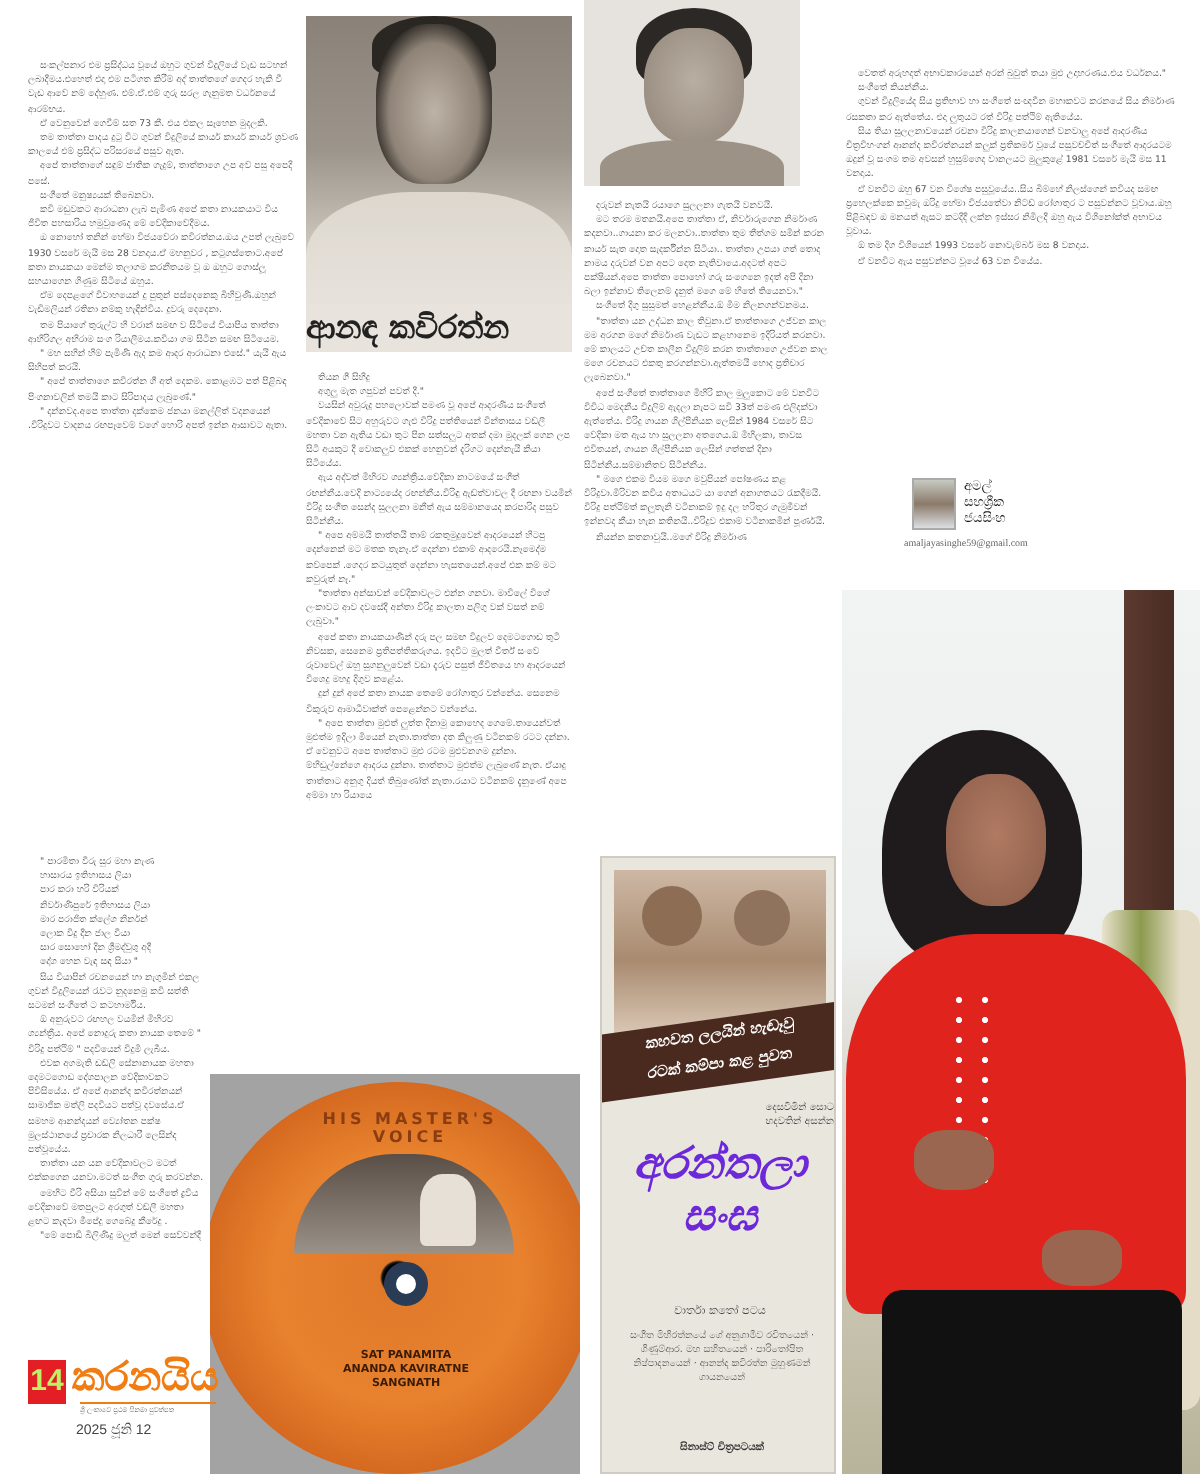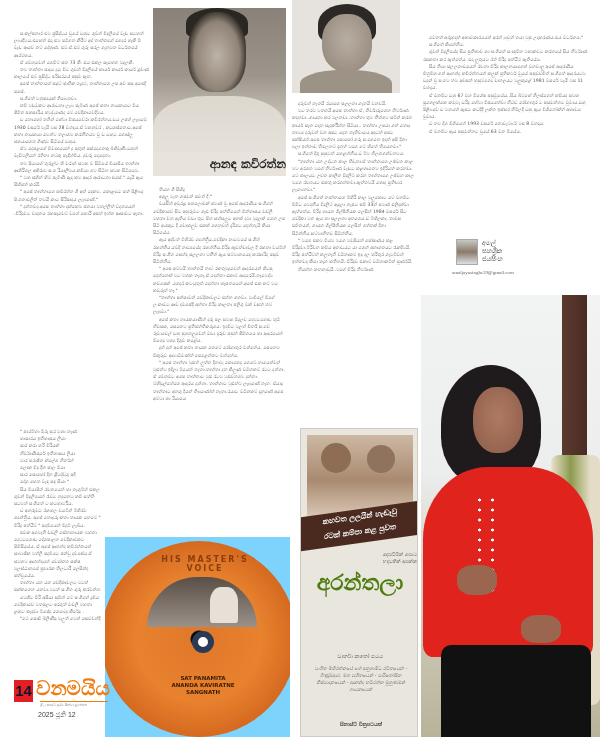--- a/index.html
+++ b/index.html
@@ -6,64 +6,64 @@
   html, body { width: 600px; height: 737px; background: #ffffff; overflow: hidden; }
   body { position: relative; font-family: "DejaVu Sans", sans-serif; color: #333; }
   .col { position: absolute; font-size: 4.6px; line-height: 7.2px; color: #555; text-align: left; overflow: hidden; }
   .col p { text-indent: 6px; margin-bottom: 0; }
   .photo { position: absolute; overflow: hidden; }
   
   #p1 { left: 153px; top: 8px; width: 133px; height: 168px; background: linear-gradient(180deg,#8a8278 0%,#9c958b 40%,#cfc9bf 70%,#e2ddd5 100%); }
   #p1 .head { position:absolute; left:35px; top:4px; width:58px; height:80px; border-radius:45% 45% 40% 40%; background: radial-gradient(ellipse at 50% 55%, #bdb3a6 0%, #8e8376 55%, #2e2a26 75%); }
   #p1 .hair { position:absolute; left:33px; top:0px; width:62px; height:30px; border-radius:50% 50% 20% 20%; background:#2a2622; }
   #p1 .shirt { position:absolute; left:0; top:88px; width:133px; height:80px; background: linear-gradient(180deg,#ddd7ce,#eae6e0); border-radius: 40% 40% 0 0; }
-  #p1 .caption { position:absolute; left:0; bottom:0; width:100%; height:24px; background:#e8e4dd; text-align:right; font-family:"DejaVu Serif", serif; font-weight:bold; font-size:12px; line-height:24px; color:#222;padding-left:44px; }
+  #p1 .caption { position:absolute; left:0; bottom:0; width:100%; height:24px; background:#e8e4dd; text-align:left; font-family:"DejaVu Serif", serif; font-weight:bold; font-size:16px; line-height:24px; color:#222; }
   
   #p2 { left: 292px; top: 0px; width: 108px; height: 93px; background: #e6e3df; }
   #p2 .hair { position:absolute; left:26px; top:4px; width:58px; height:40px; border-radius:50% 50% 30% 30%; background:#2c2825; }
   #p2 .face { position:absolute; left:30px; top:14px; width:50px; height:58px; border-radius:45%; background: radial-gradient(ellipse at 50% 45%, #b9aea2, #8f8477); }
   #p2 .body { position:absolute; left:8px; top:70px; width:92px; height:30px; border-radius:45% 45% 0 0; background:#9c9286; }
   
   #author { position:absolute; left:456px; top:239px; width:140px; height:45px; }
   #author .thumb { position:absolute; left:0; top:0; width:22px; height:26px; background: linear-gradient(180deg,#c6c9c2,#8b7a6a 50%,#dcdfe2); border:1px solid #aaa; }
   #author .name { position:absolute; left:26px; top:0; font-weight:normal; font-size:6.6px; line-height:8px; color:#111; font-family:"DejaVu Serif", serif; }
   #author .email { position:absolute; left:-4px; top:31px; font-size:5px; color:#666; font-family:"Liberation Serif", serif; }
   
-  #record { left: 105px; top: 537px; width: 185px; height: 200px; background:#7dd3fc; }
+  #record { left: 105px; top: 537px; width: 185px; height: 200px; background:#a3a3a3; }
   #record .disc { position:absolute; left:-4px; top:4px; width:196px; height:196px; border-radius:50%; background: radial-gradient(circle, #000 0 7px, #1d1b19 8px, #e0792a 9px, #e8822e 45%, #d56a20 70%, #b6561a 80%, #2a2421 82%, #1a1715 100%); }
   #record .label-win { position:absolute; left:42px; top:40px; width:110px; height:50px; border-radius:55px 55px 0 0; background: linear-gradient(180deg,#5a4f47,#9a9189); }
   #record .dog { position:absolute; left:105px; top:50px; width:28px; height:36px; border-radius:40% 40% 10% 10%; background:#e6e0d6; }
   #record .hole { position:absolute; left:87px; top:94px; width:22px; height:22px; border-radius:50%; background:#fff; border:6px solid #2a3b55; }
   #record .txt { position:absolute; left:48px; top:138px; width:100px; text-align:center; font-size:5.5px; color:#3a1c06; font-weight:bold; line-height:7px; }
   #record .brand { position:absolute; left:40px; top:18px; width:120px; text-align:center; font-size:8px; color:#8a3d10; letter-spacing:2px; font-weight:bold; }
   
   #poster { left: 300px; top: 428px; width: 118px; height: 309px; background:#e9e6de; border:1px solid #cfcbc2; }
   #poster .ph { position:absolute; left:6px; top:6px; width:106px; height:82px; background: linear-gradient(180deg,#cdb8a4,#a98a70 55%,#d9c7b4); }
   #poster .ph .k1 { position:absolute; left:14px; top:8px; width:30px; height:30px; border-radius:50%; background:#8d6e55; }
   #poster .ph .k2 { position:absolute; left:60px; top:10px; width:28px; height:28px; border-radius:50%; background:#8f735c; }
   #poster .banner { position:absolute; left:0px; top:80px; width:118px; height:34px; background:#4a2a1f; transform: skewY(-8deg); color:#fff; font-size:7.6px; line-height:15px; font-weight:bold; text-align:center; }
   #poster .sub { position:absolute; left:40px; top:122px; width:76px; text-align:right; font-size:5px; color:#444; line-height:6.5px; }
-  #poster .title { position:absolute; left:4px; top:140px; width:110px; text-align:center; font-family:"DejaVu Serif", serif; font-weight:bold; font-size:22px; line-height:26px; color:#4d7c0f; }
+  #poster .title { position:absolute; left:4px; top:140px; width:110px; text-align:center; font-family:"DejaVu Serif", serif; font-weight:bold; font-size:22px; line-height:26px; color:#6d28d9;font-style:italic; }
   #poster .genre { position:absolute; left:4px; top:224px; width:110px; text-align:center; font-size:5.6px; color:#444; }
   #poster .credits { position:absolute; left:8px; top:236px; width:104px; text-align:center; font-size:4.8px; line-height:7px; color:#555; }
   #poster .prod { position:absolute; left:8px; top:292px; width:104px; text-align:center; font-size:5.2px; font-weight:bold; color:#333; }
   
   #woman { left: 421px; top: 295px; width: 179px; height: 442px; background: linear-gradient(180deg,#f2f3f3 0%,#eceeee 40%,#d8d3c6 60%,#b8b49a 100%); }
   #woman .pole { position:absolute; left:141px; top:0; width:25px; height:170px; background: linear-gradient(90deg,#5b3a2f,#4a2c24); }
   #woman .cushion { position:absolute; left:130px; top:160px; width:49px; height:250px; background: linear-gradient(90deg,#e9e2cd,#8c9a4e 40%,#e4dcc6 80%); border-radius:8px; }
   #woman .hair { position:absolute; left:20px; top:70px; width:100px; height:120px; border-radius:50% 50% 40% 40%; background:#1f1b1d; }
   #woman .face { position:absolute; left:52px; top:92px; width:50px; height:66px; border-radius:45%; background: radial-gradient(ellipse at 50% 45%, #b07a62, #8b5c48); }
   #woman .top { position:absolute; left:2px; top:172px; width:170px; height:190px; border-radius:38% 38% 6% 6%; background:#e0231c; }
   #woman .dots { position:absolute; left:52px; top:200px; width:26px; height:100px; background-image: radial-gradient(circle, #fff 1.4px, transparent 1.6px); background-size:13px 10px; }
   #woman .pants { position:absolute; left:20px; top:350px; width:150px; height:92px; background:#111; border-radius:10px 10px 0 0; }
   #woman .hand1 { position:absolute; left:36px; top:270px; width:40px; height:30px; border-radius:40%; background:#9a6650; }
   #woman .hand2 { position:absolute; left:100px; top:320px; width:40px; height:28px; border-radius:40%; background:#9a6650; }
   
   #mast { position:absolute; left:14px; top:680px; width:90px; height:57px; }
-  #mast .num { position:absolute; left:0; top:0; width:19px; height:22px; background:#e31e25; color:#0f172a; font-weight:bold; font-size:15px; line-height:22px; text-align:center; font-family:"Liberation Sans", sans-serif; }
+  #mast .num { position:absolute; left:0; top:0; width:19px; height:22px; background:#e31e25; color:#bef264; font-weight:bold; font-size:15px; line-height:22px; text-align:center; font-family:"Liberation Sans", sans-serif; }
   #mast .logo { position:absolute; left:22px; top:-4px; font-size:20px; font-weight:bold; color:#f07c12; font-family:"DejaVu Serif", serif; white-space:nowrap; }
   #mast .tag { position:absolute; left:26px; top:21px; font-size:3.4px; color:#555; border-top:1px solid #f07c12; width:68px; padding-top:1px; }
   #mast .date { position:absolute; left:24px; top:31px; font-size:7px; color:#444; font-family:"Liberation Sans", sans-serif; }
 </style>
 </head>
 <body>
 
 <div class="col" style="left:14px; top:30px; width:136px; height:398px;">
   <div id="c1">
       <p>සංකල්පනාර එම ප්‍රසිද්ධය වූයේ ඔහුට ගුවන් විදුලියේ වැඩ සටහන් ලබාදීමය.එහෙත් එදා එම පටිගත කිරීම් අද් තාත්තගේ ගෙදර හැකි වී වැඩ ආවේ නම් දේහුණ. එම්.ඒ.එම් ගුරු සරල ගැනුමත වර්ධනයේ ආරම්භය.</p>
@@ -181,36 +181,37 @@
   <div class="banner">
     <div>කහවත ලලයින් හැඬෑවු</div>
     <div>රටක් කම්පා කළ පුවත</div>
   </div>
   <div class="sub">
     <div>දෙසවිමින් සොට</div>
     <div>හදවතින් අසන්න</div>
   </div>
   <div class="title">
     <div>අරන්තලා</div>
+    <div>සංඝ</div>
   </div>
   <div class="genre">වාර්තා කතෝ පටය</div>
   <div class="credits">සංගීත මිහිරත්නයේ ගේ අනුගාමීව රචිතයෙන් · ගිණුම්ආර. මහ සහිතයෙන් · පාරිතෝෂිත නිෂ්පාදනයෙන් · ආනන්ද කවිරත්න මුහුණමන් ගායනයෙන්</div>
   <div class="prod">සිනාස්ට් චිත්‍රපටයක්</div>
 </div>
 
 <div class="photo" id="woman">
   <div class="pole"></div>
   <div class="cushion"></div>
   <div class="hair"></div>
   <div class="face"></div>
   <div class="top"></div>
   <div class="dots"></div>
   <div class="hand1"></div>
   <div class="hand2"></div>
   <div class="pants"></div>
 </div>
 
 <div id="mast">
   <div class="num">14</div>
-  <div class="logo">වනමයිය</div>
+  <div class="logo">කරනයිය</div>
   <div class="tag">ශ්‍රී ලංකාවේ ප්‍රථම සිනමා පුවත්පත</div>
   <div class="date">2025 ජූනි 12</div>
 </div>
 
 </body></html>

